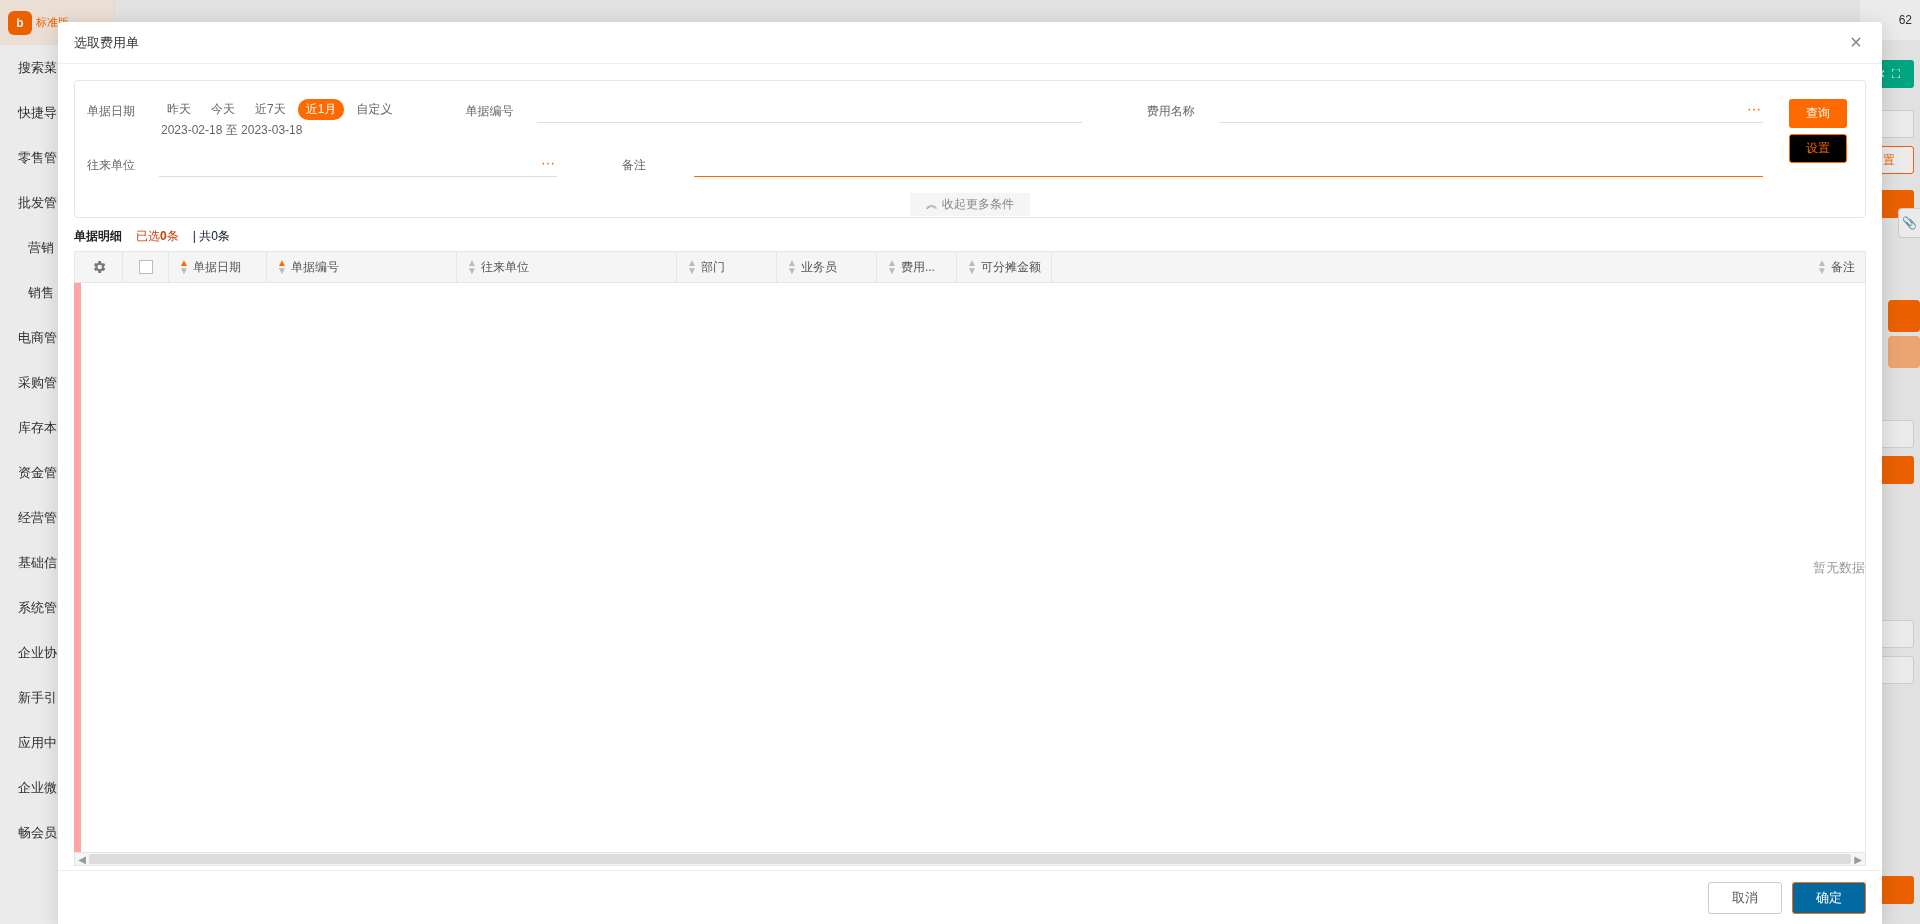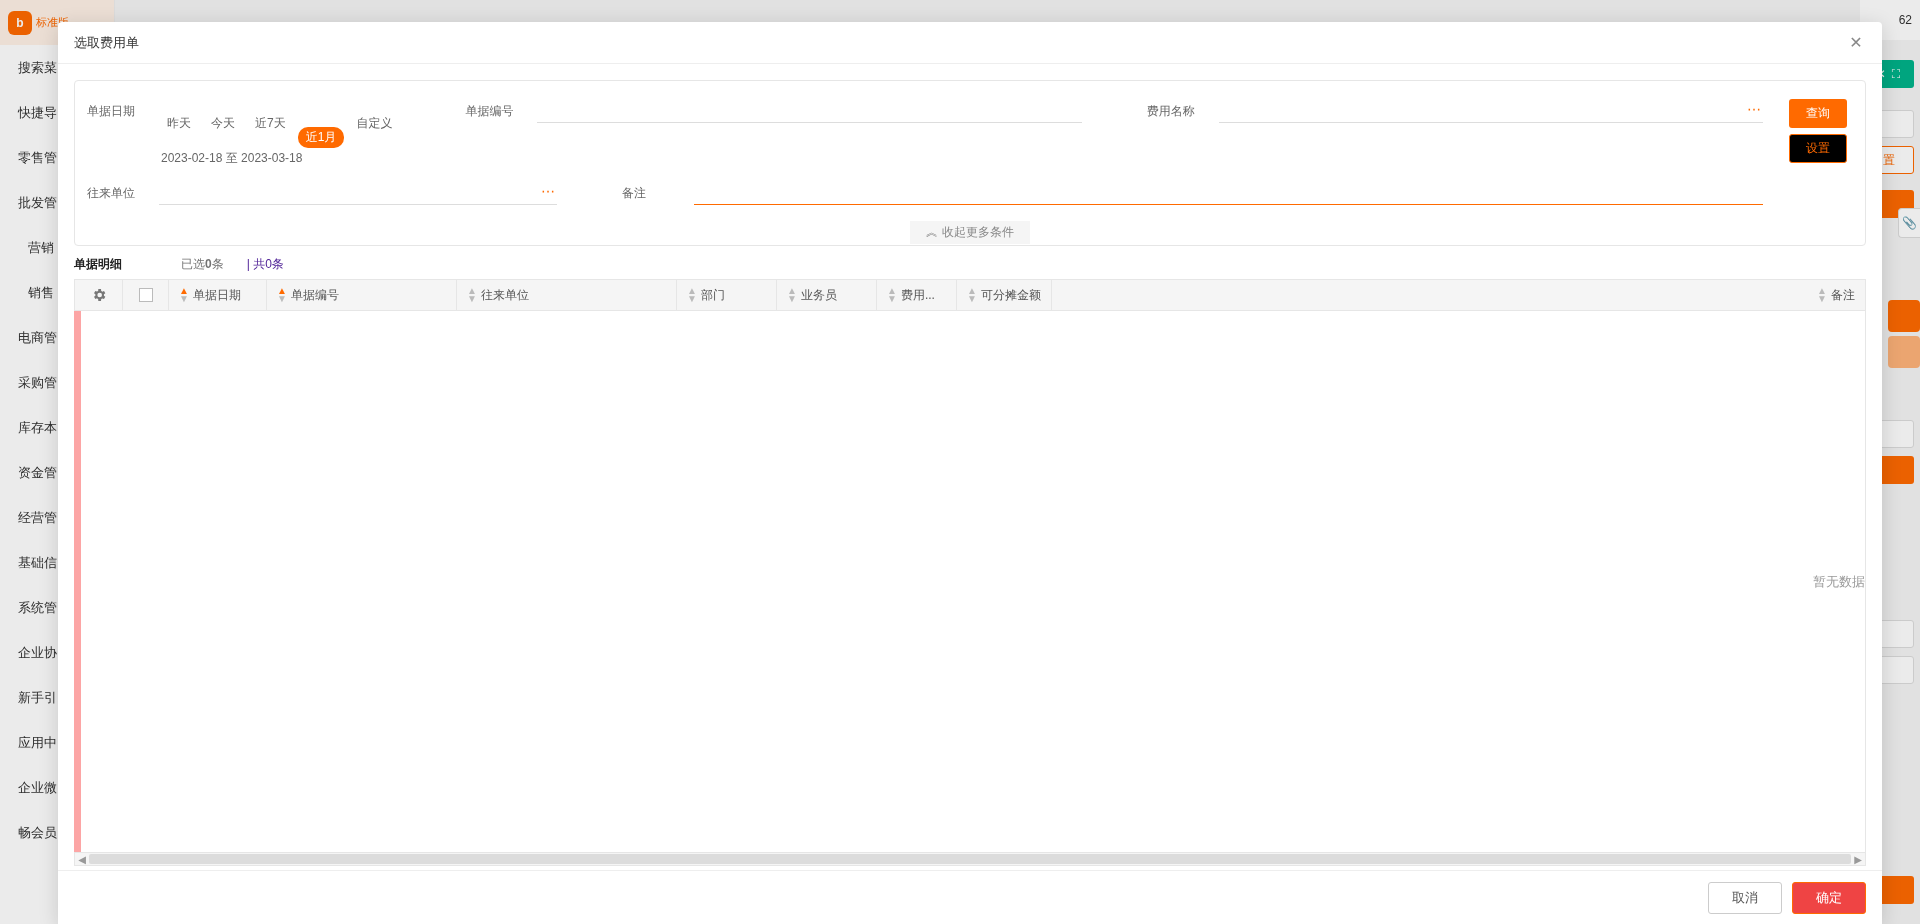--- a/index.html
+++ b/index.html
@@ -189,21 +189,20 @@
 .date-chip {
   padding: 2px 8px;
   color: #666;
   cursor: pointer;
   border-radius: 10px;
   font-size: 12px;
 }
 .date-chip.active {
   background: #ff6a00;
   color: #fff;
-  margin-top: 28px;
 }
 .date-range {
   color: #666;
   font-size: 12px;
   padding-left: 2px;
   margin-top: 2px;
 }
 .underline-input {
   border: none;
   border-bottom: 1px solid #ddd;
@@ -269,23 +268,23 @@
 
 
 .summary-bar {
   display: flex;
   align-items: center;
   gap: 14px;
   padding: 10px 16px 6px;
   font-size: 12px;
 }
 .summary-title { font-weight: bold; color: #222; }
-.summary-count { color: #737373; margin-left: 45px; }
+.summary-count { color: #c2410c; }
 .summary-count b { font-weight: bold; }
-.summary-total { color: #4c1d95; margin-left: 9px; }
+.summary-total { color: #0f172a; }
 
 
 .table-wrap {
   margin: 0 16px;
   flex: 1;
   overflow: hidden;
   display: flex;
   flex-direction: column;
 }
 .table-header {
@@ -379,21 +378,21 @@
   height: 32px;
   min-width: 74px;
   border-radius: 3px;
   display: inline-flex;
   align-items: center;
   justify-content: center;
   cursor: pointer;
   font-size: 13px;
 }
 .ft-cancel { background: #fff; border: 1px solid #ccc; color: #555; }
-.ft-ok { background: #ef4444; border: 1px solid #ff6a00; color: #fff; }
+.ft-ok { background: #0369a1; border: 1px solid #ff6a00; color: #fff; }
 
 </style>
 </head>
 <body>
 
 <div class="bg-sidebar">
   <div class="bg-logo">
     <div class="bg-logo-icon">b</div>
     <div class="bg-logo-text">标准版</div>
   </div>

